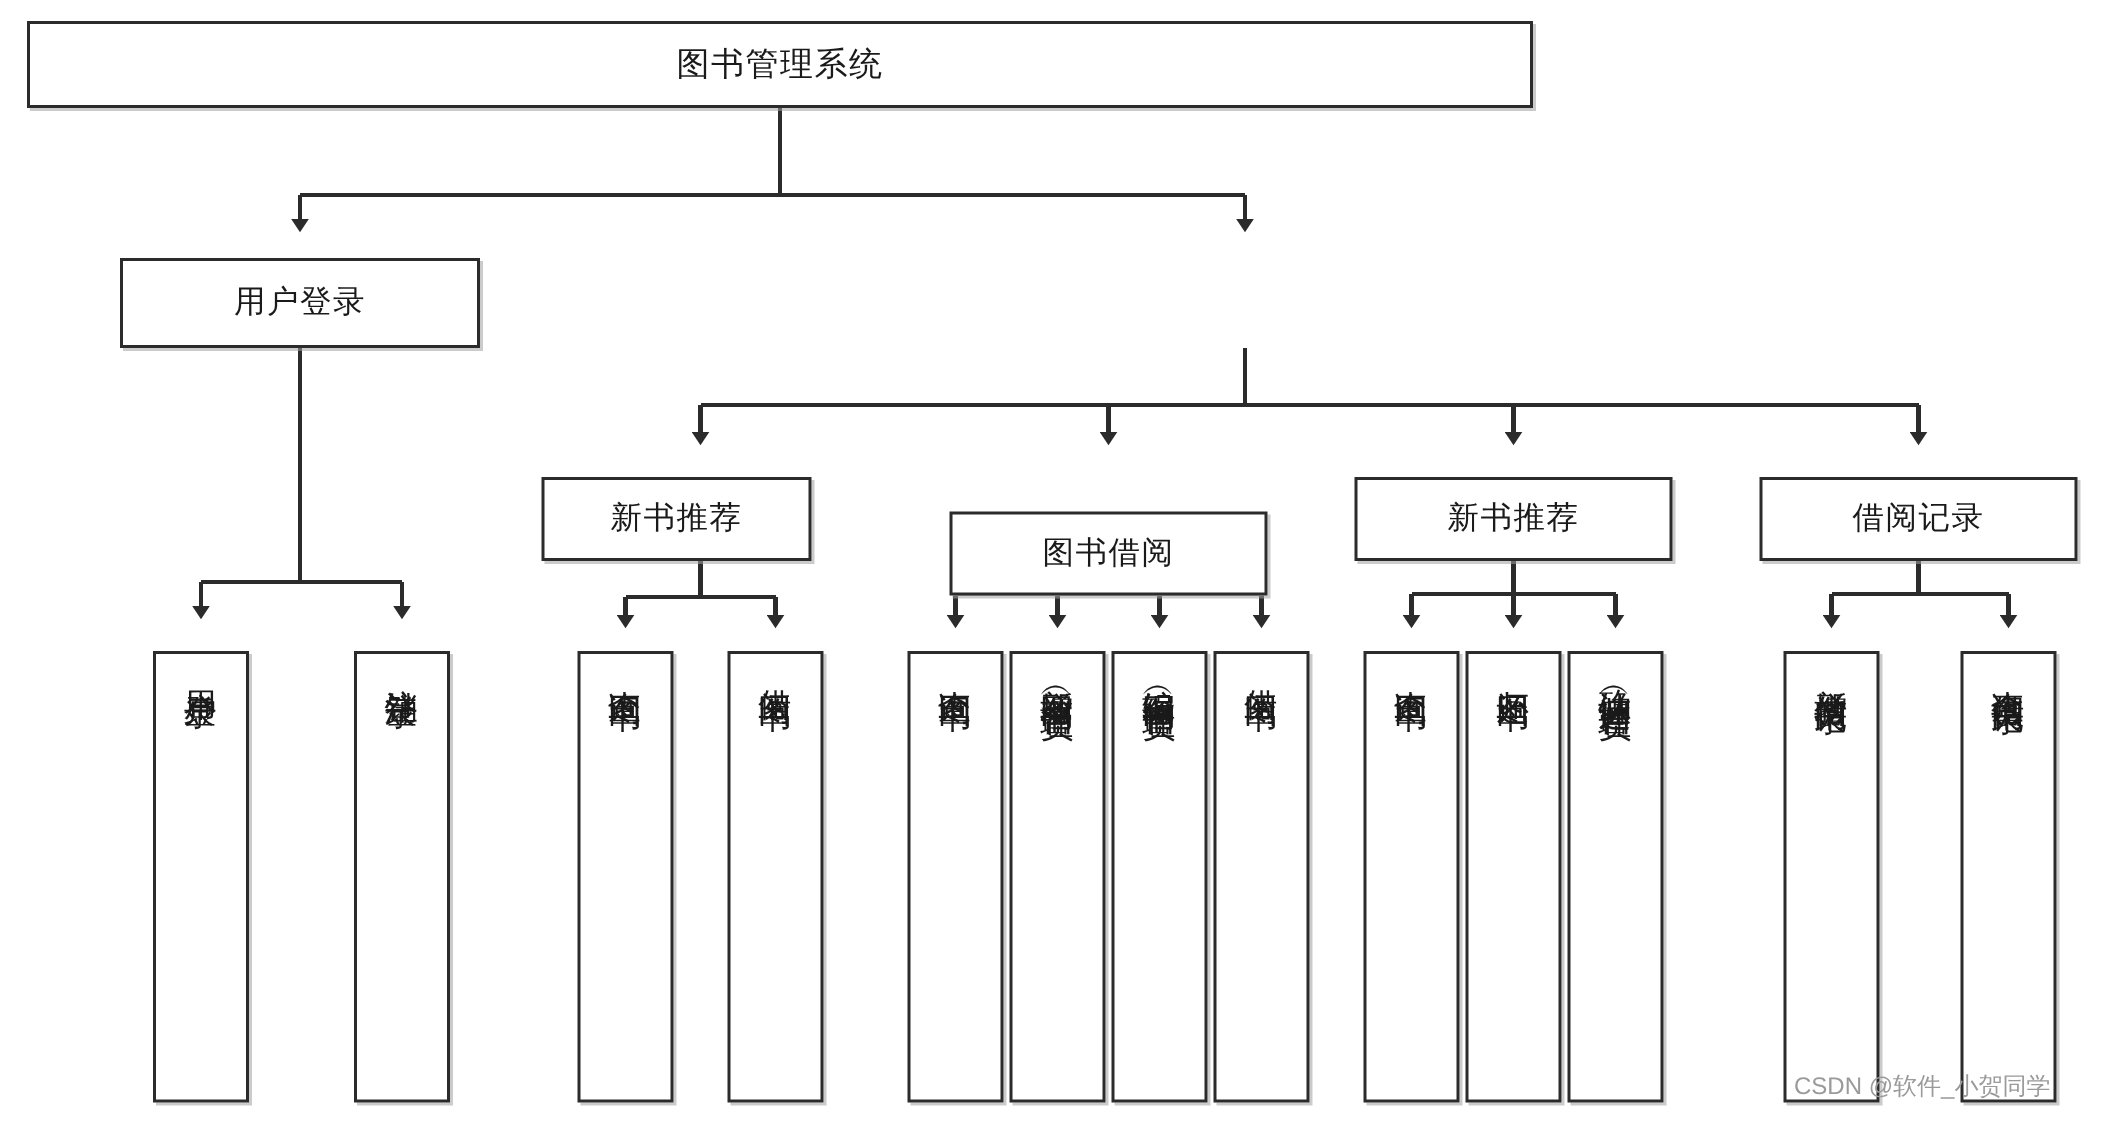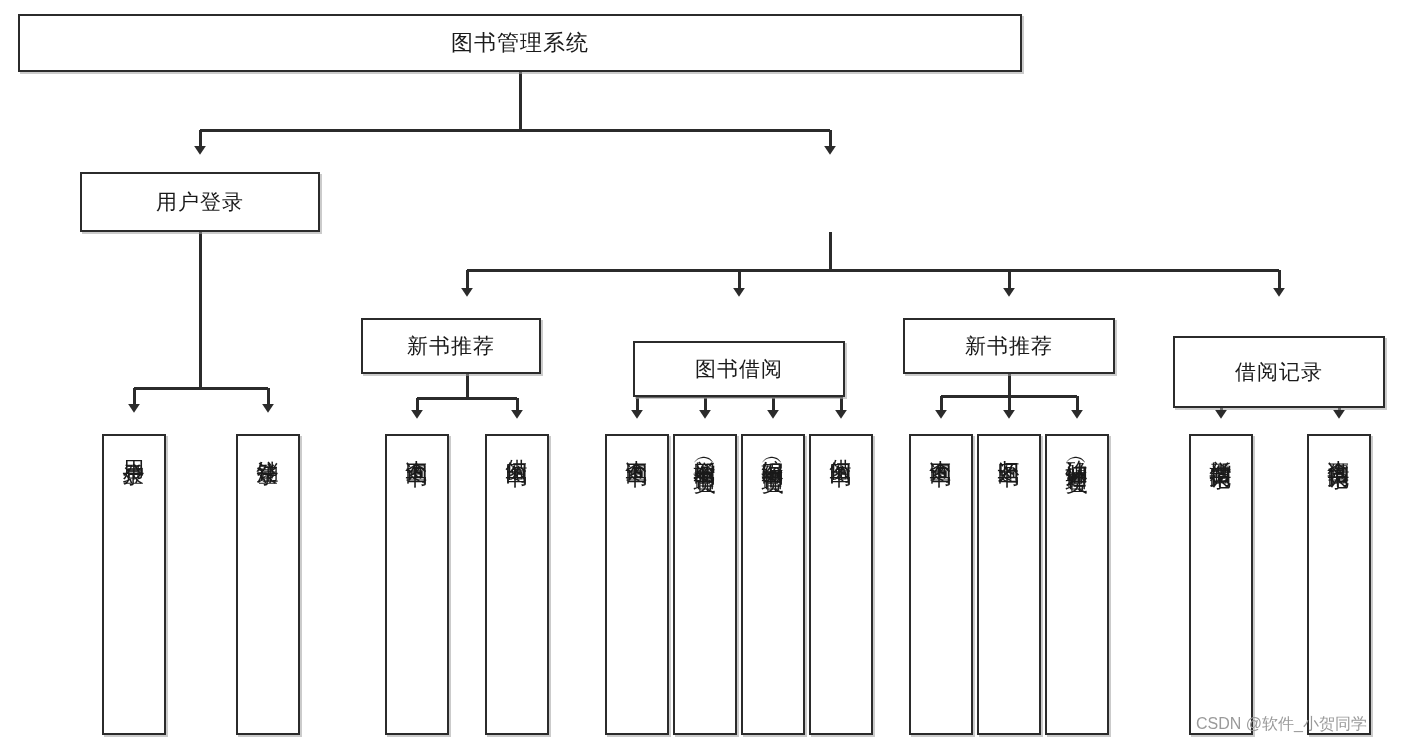--- a/index.html
+++ b/index.html
@@ -143,21 +143,21 @@
   </div>
 
   <div class="node level3" style="left:633px; top:318px; width:212px; height:56px;margin-top:23px;">
     <span class="node-label">图书借阅</span>
   </div>
 
   <div class="node level3" style="left:903px; top:318px; width:212px; height:56px;">
     <span class="node-label">新书推荐</span>
   </div>
 
-  <div class="node level3" style="left:1173px; top:336px; width:212px; height:72px;">
+  <div class="node level3" style="left:1173px; top:318px; width:212px; height:56px;">
     <span class="node-label">借阅记录</span>
   </div>
 
   <div class="node leaf" style="left:102px; top:434px; width:64px; height:301px;">
     <span class="node-label">用户登录</span>
   </div>
   <div class="node leaf" style="left:236px; top:434px; width:64px; height:301px;">
     <span class="node-label">注销登录</span>
   </div>
 

